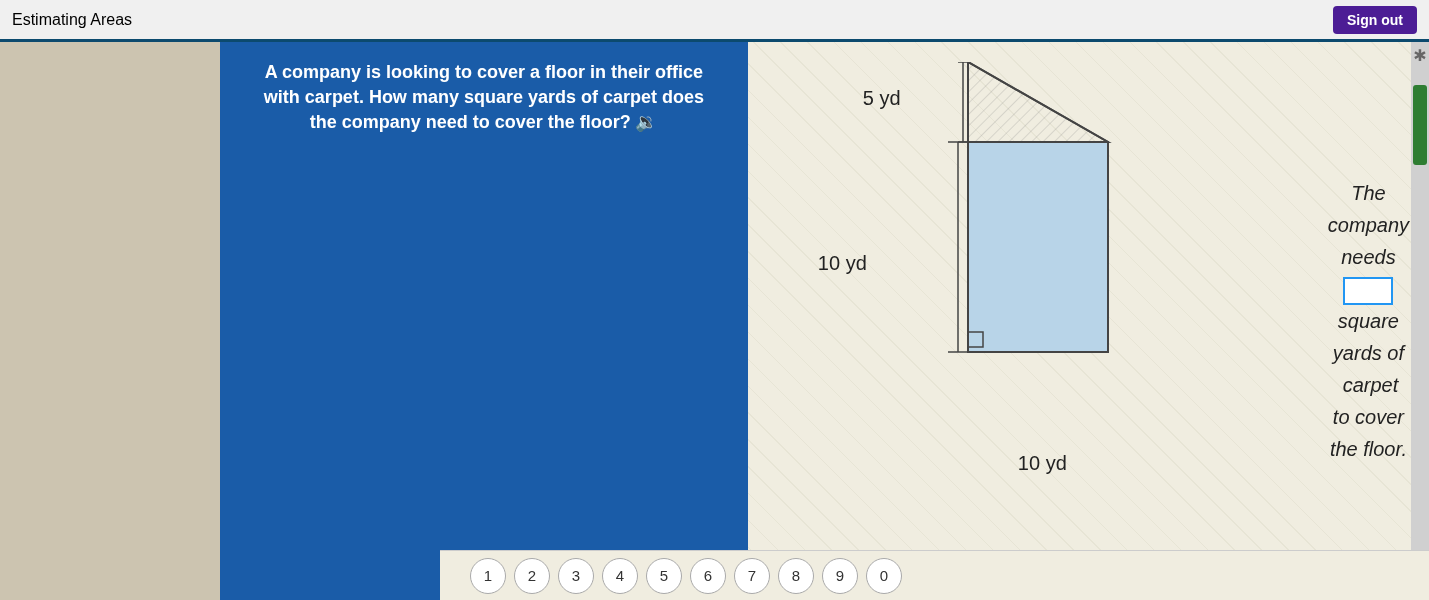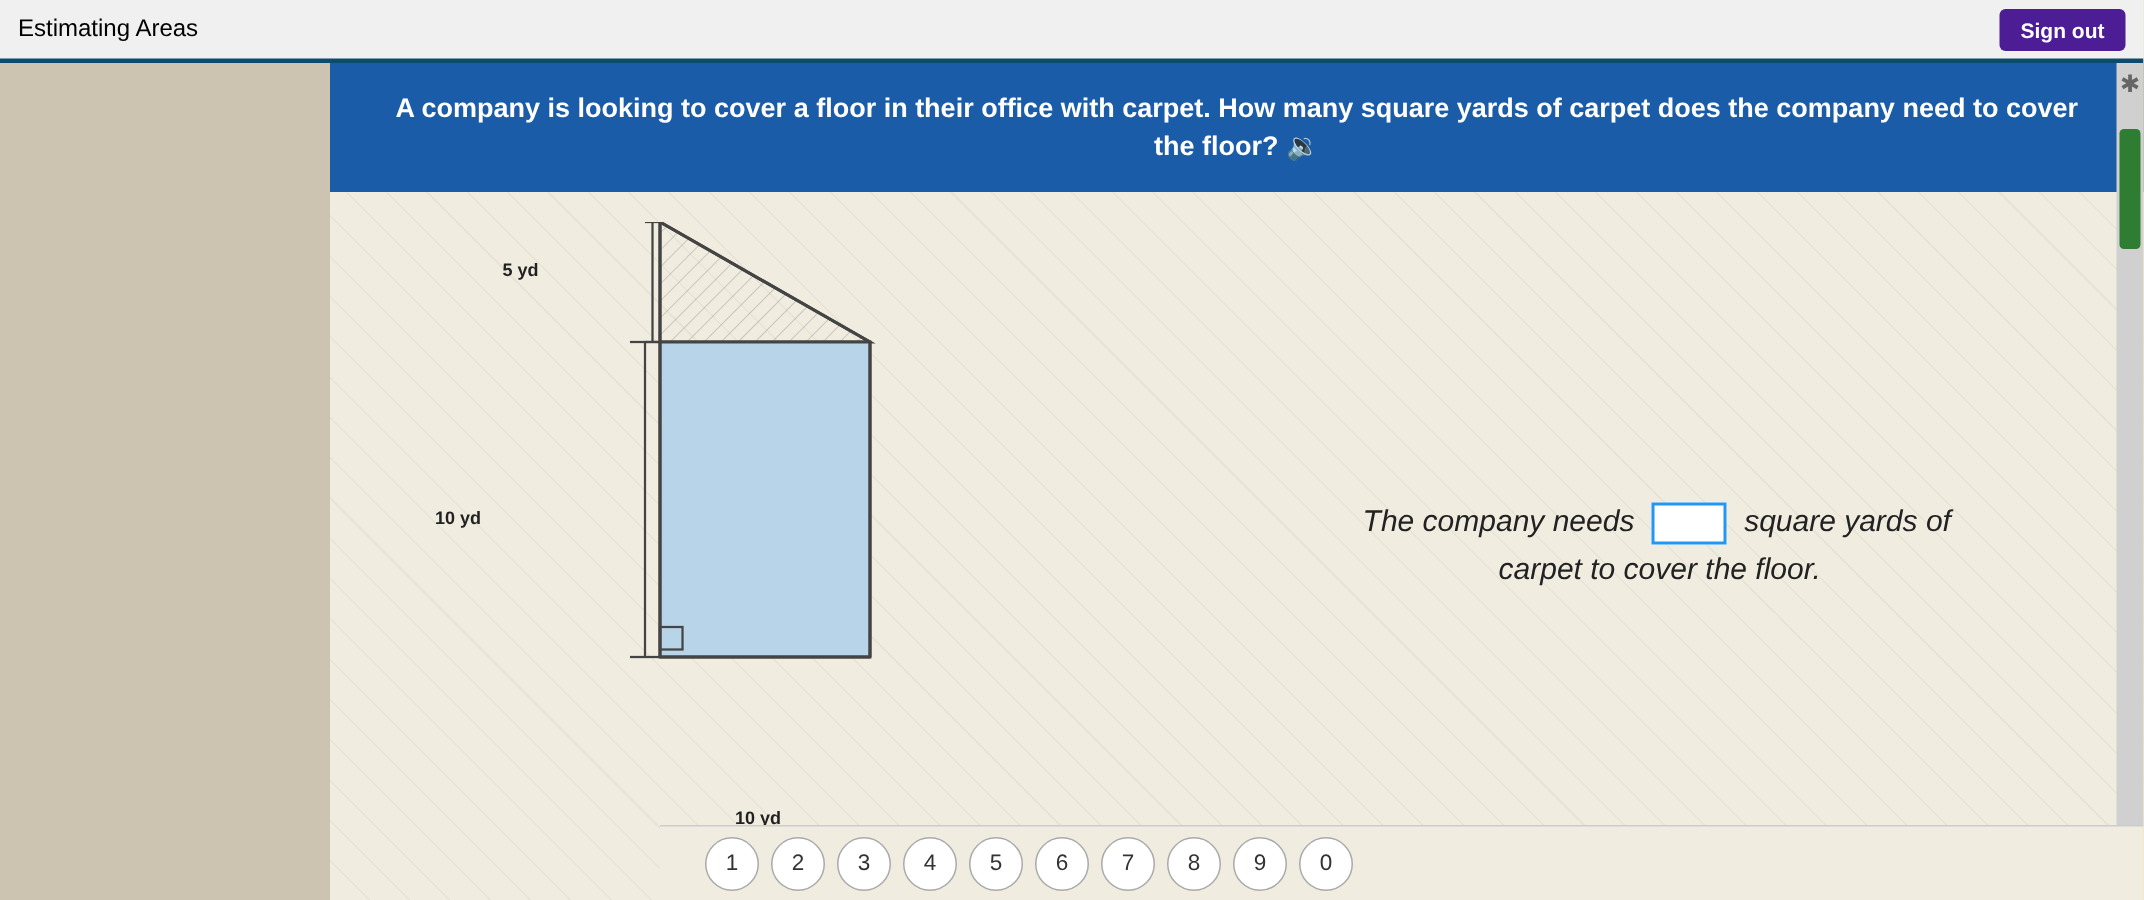--- a/index.html
+++ b/index.html
@@ -39,23 +39,23 @@
       font-weight: bold;
     }
 
     
     #main-content {
       position: absolute;
       top: 42px;
       left: 220px;
       right: 0;
       bottom: 0;
-      background: #fde047;
-      display: flex;
-      flex-direction: column;
+      background: #404040;
+      display: flex;
+      flex-direction: row;
       justify-content: space-between;
     }
 
     
     #question-header {
       background: #1a5ca8;
       color: white;
       text-align: center;
       padding: 18px 40px;
       font-size: 18px;
@@ -168,22 +168,22 @@
       top: 42px;
       width: 220px;
       bottom: 0;
       background: #b0a080;
       opacity: 0.5;
     }
 
     
     .dim-label {
       position: absolute;
-      font-size: 12px;
-      font-weight: bold;
+      font-size: 20px;
+      font-weight: normal;
       color: #222;
     }
   </style>
 </head>
 <body>
 
 <div id="left-sidebar"></div>
 
 <div id="top-bar">
   <span>Estimating Areas</span>

